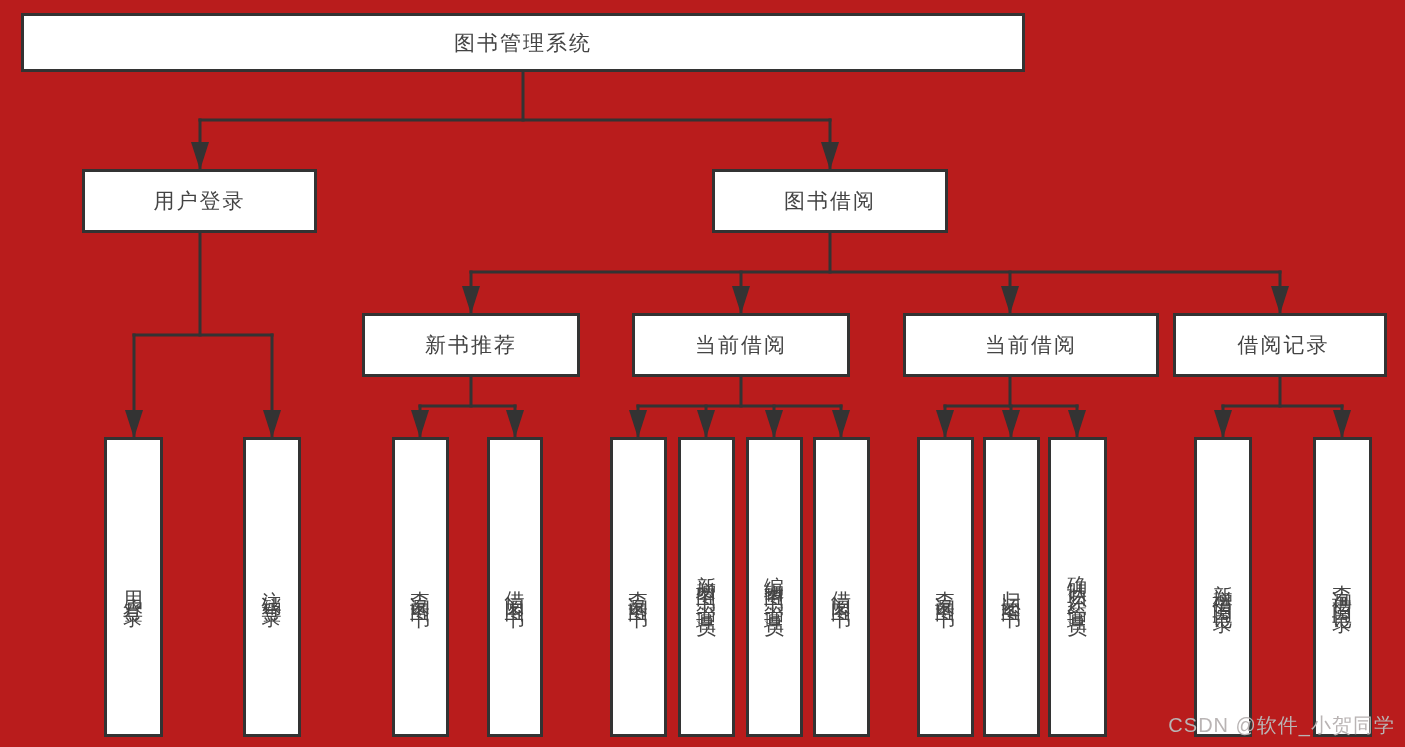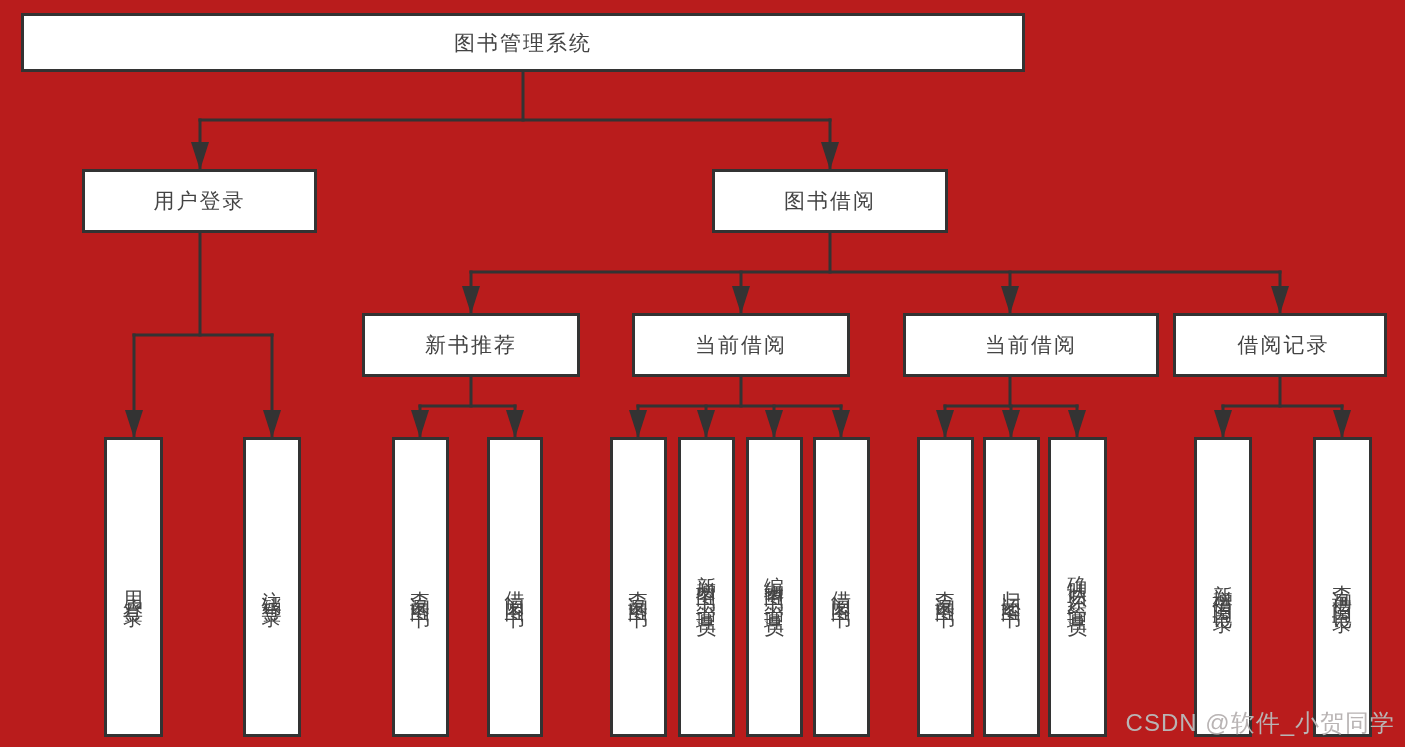--- a/index.html
+++ b/index.html
@@ -55,21 +55,21 @@
   #n-leaf-borrow2      { left: 813px;  width: 57px; }
   #n-leaf-query3       { left: 917px;  width: 57px; }
   #n-leaf-return       { left: 983px;  width: 57px; }
   #n-leaf-confirm      { left: 1048px; width: 59px; }
   #n-leaf-add-record   { left: 1194px; width: 58px; }
   #n-leaf-query-record { left: 1313px; width: 59px; }
   #watermark {
     position: absolute;
     right: 10px;
     bottom: 8px;
-    font-size: 24px;
+    font-size: 20px;
     color: #b9b4b4;
     letter-spacing: 1px;
     white-space: nowrap;
   }
 </style>
 </head>
 <body>
 
 <div id="canvas">
 

